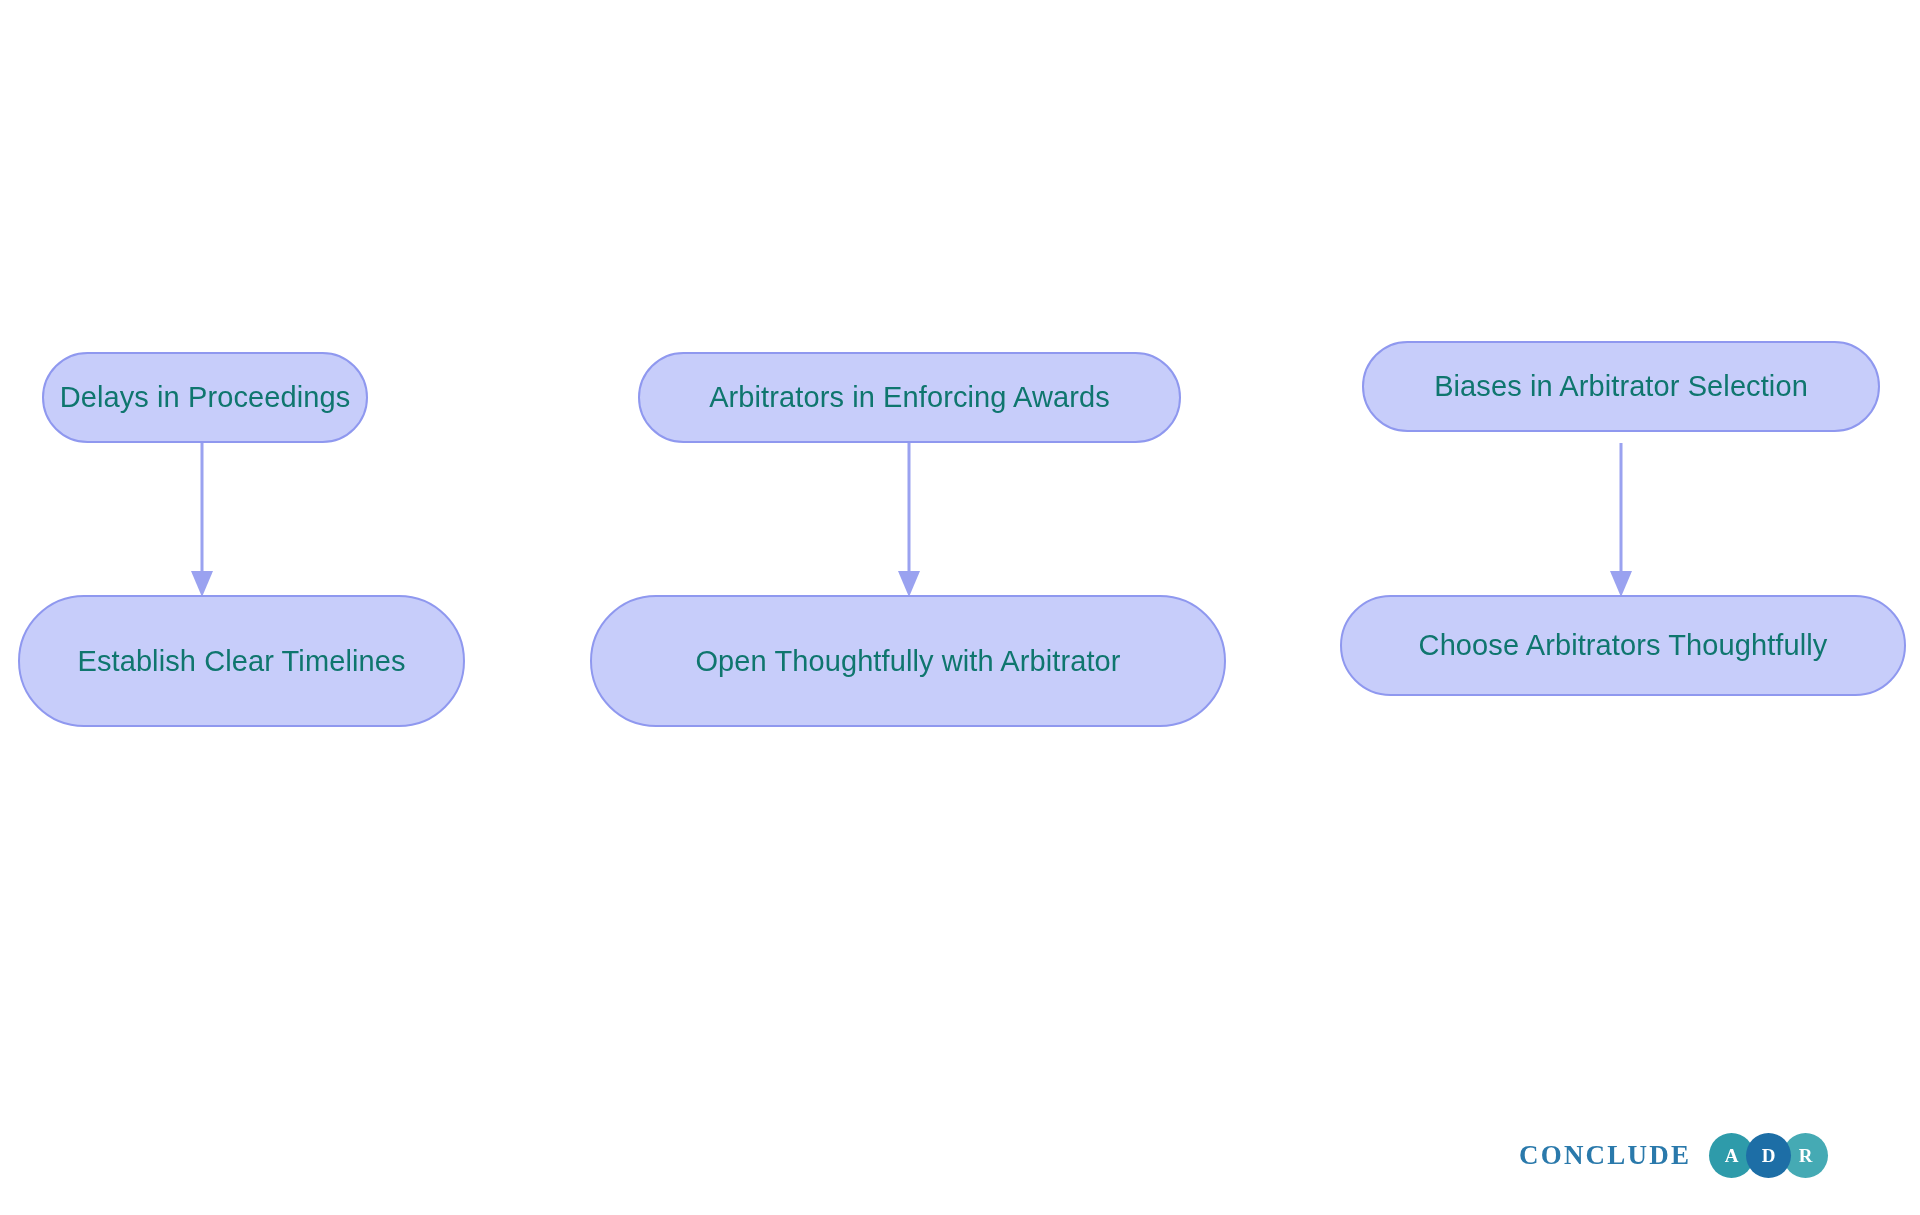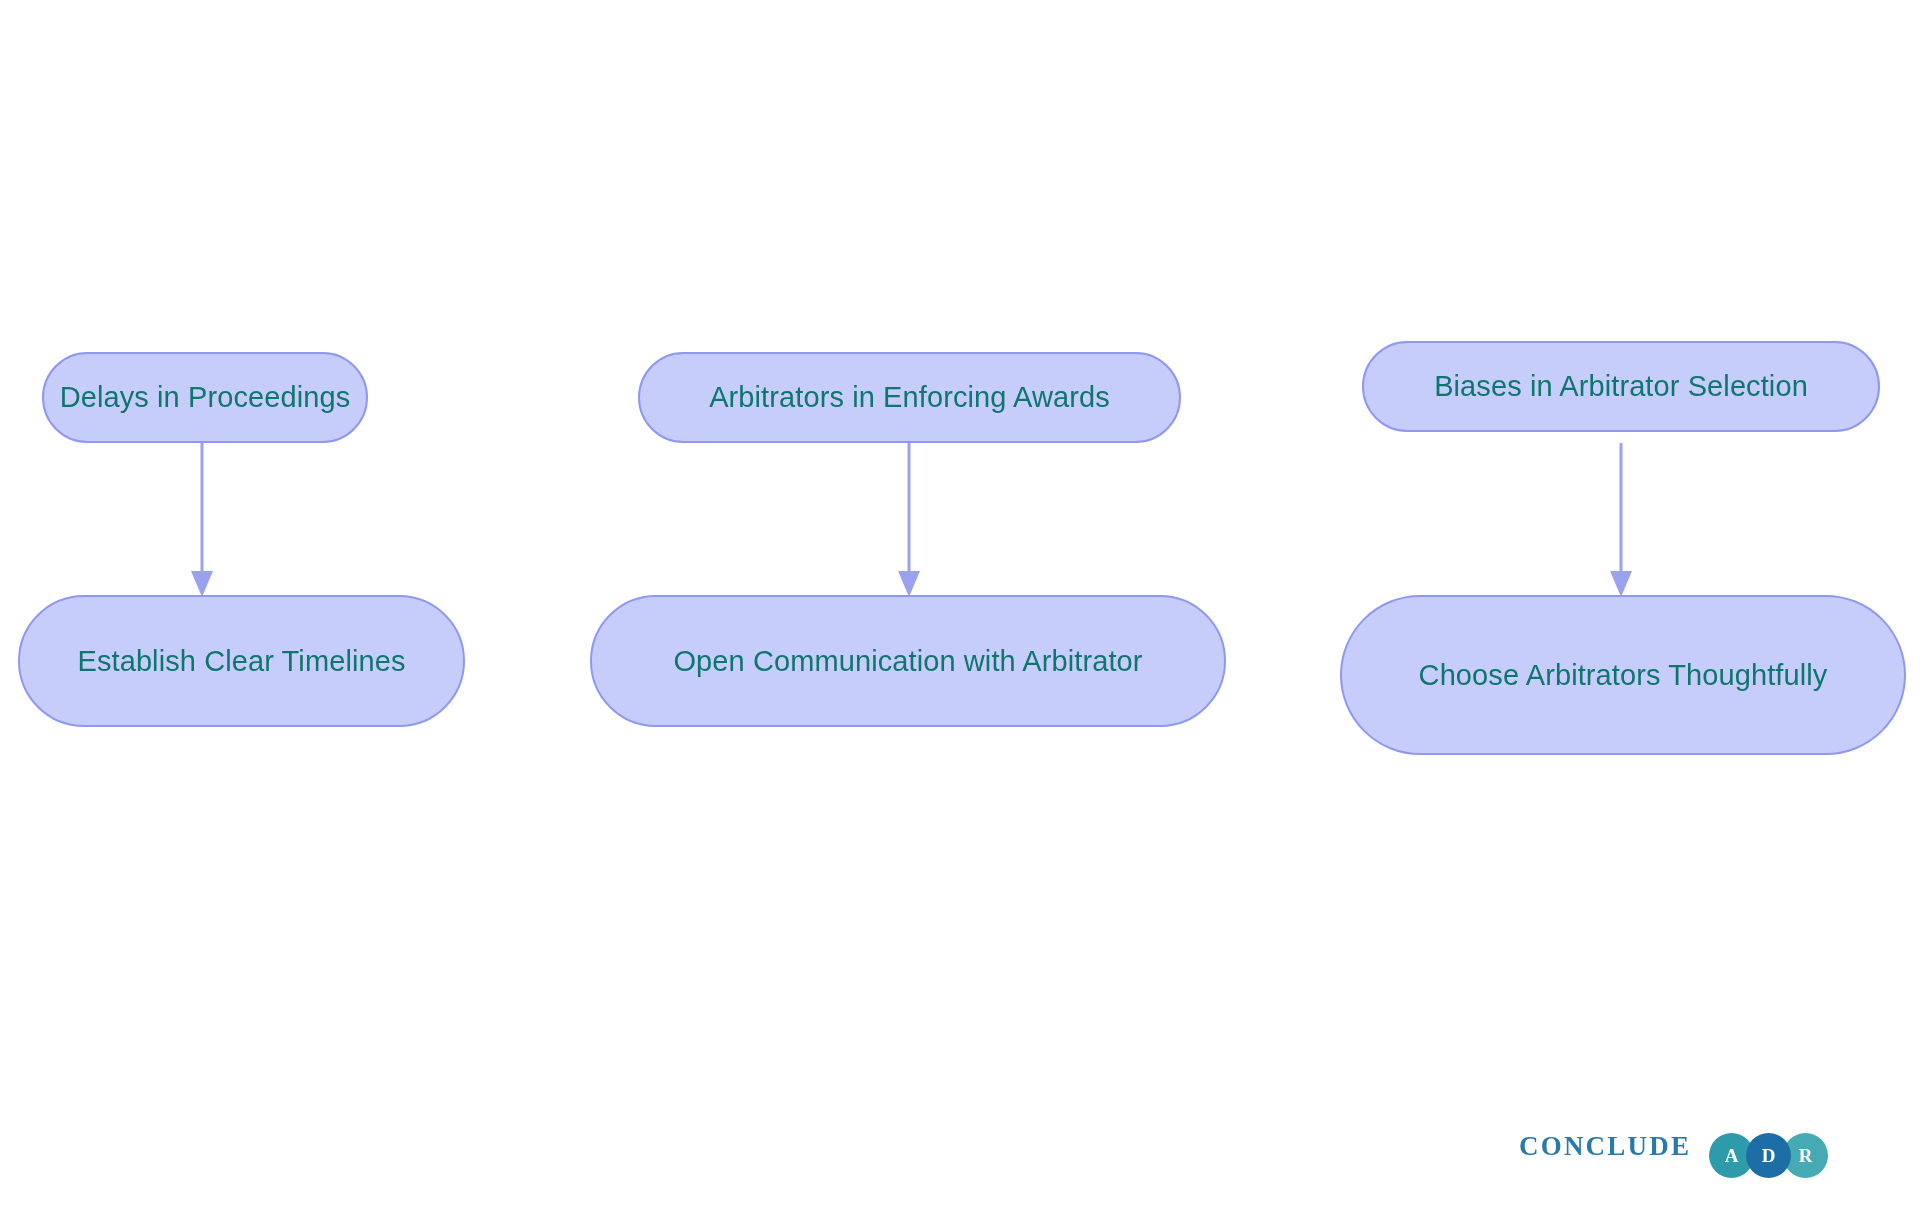--- a/index.html
+++ b/index.html
@@ -67,21 +67,21 @@
     height: 0;
     border-left: 11px solid transparent;
     border-right: 11px solid transparent;
     border-top: 26px solid #9aa2f0;
   }
 
   
   #brand-logo {
     position: absolute;
     display: flex;
-    align-items: flex-start;
+    align-items: center;
   }
   #brand-wordmark {
     font-family: "Liberation Serif", serif;
     font-weight: 700;
     font-size: 27px;
     letter-spacing: 2.2px;
     color: #2a79ab;
     margin-right: 18px;
     line-height: 1;
   }
@@ -133,35 +133,35 @@
     <div class="node" style="left:638px; top:352px; width:543px; height:91px;">
       <span class="node-label">Arbitrators in Enforcing Awards</span>
     </div>
 
     <div class="connector" style="left:638px; top:443px; width:543px; height:154px;">
       <div class="connector-line" style="left:271px; height:128px;"></div>
       <div class="connector-head" style="left:271px; top:128px;"></div>
     </div>
 
     <div class="node" style="left:590px; top:595px; width:636px; height:132px;">
-      <span class="node-label">Open Communication with Arbitrator</span>
+      <span class="node-label">Open Thoughtfully with Arbitrator</span>
     </div>
   </div>
 
   <div class="flow-column" style="left:0; width:1920px;">
     <div class="node" style="left:1362px; top:341px; width:518px; height:91px;">
       <span class="node-label">Biases in Arbitrator Selection</span>
     </div>
 
     <div class="connector" style="left:1362px; top:443px; width:518px; height:154px;">
       <div class="connector-line" style="left:259px; height:128px;"></div>
       <div class="connector-head" style="left:259px; top:128px;"></div>
     </div>
 
-    <div class="node" style="left:1340px; top:595px; width:566px; height:160px;">
+    <div class="node" style="left:1340px; top:595px; width:566px; height:101px;">
       <span class="node-label">Choose Arbitrators Thoughtfully</span>
     </div>
   </div>
 
   <div id="brand-logo" style="left:1519px; top:1133px;">
     <div id="brand-wordmark">CONCLUDE</div>
     <div id="brand-marks">
       <div class="brand-circle mark-a">
         <span>A</span>
       </div>

